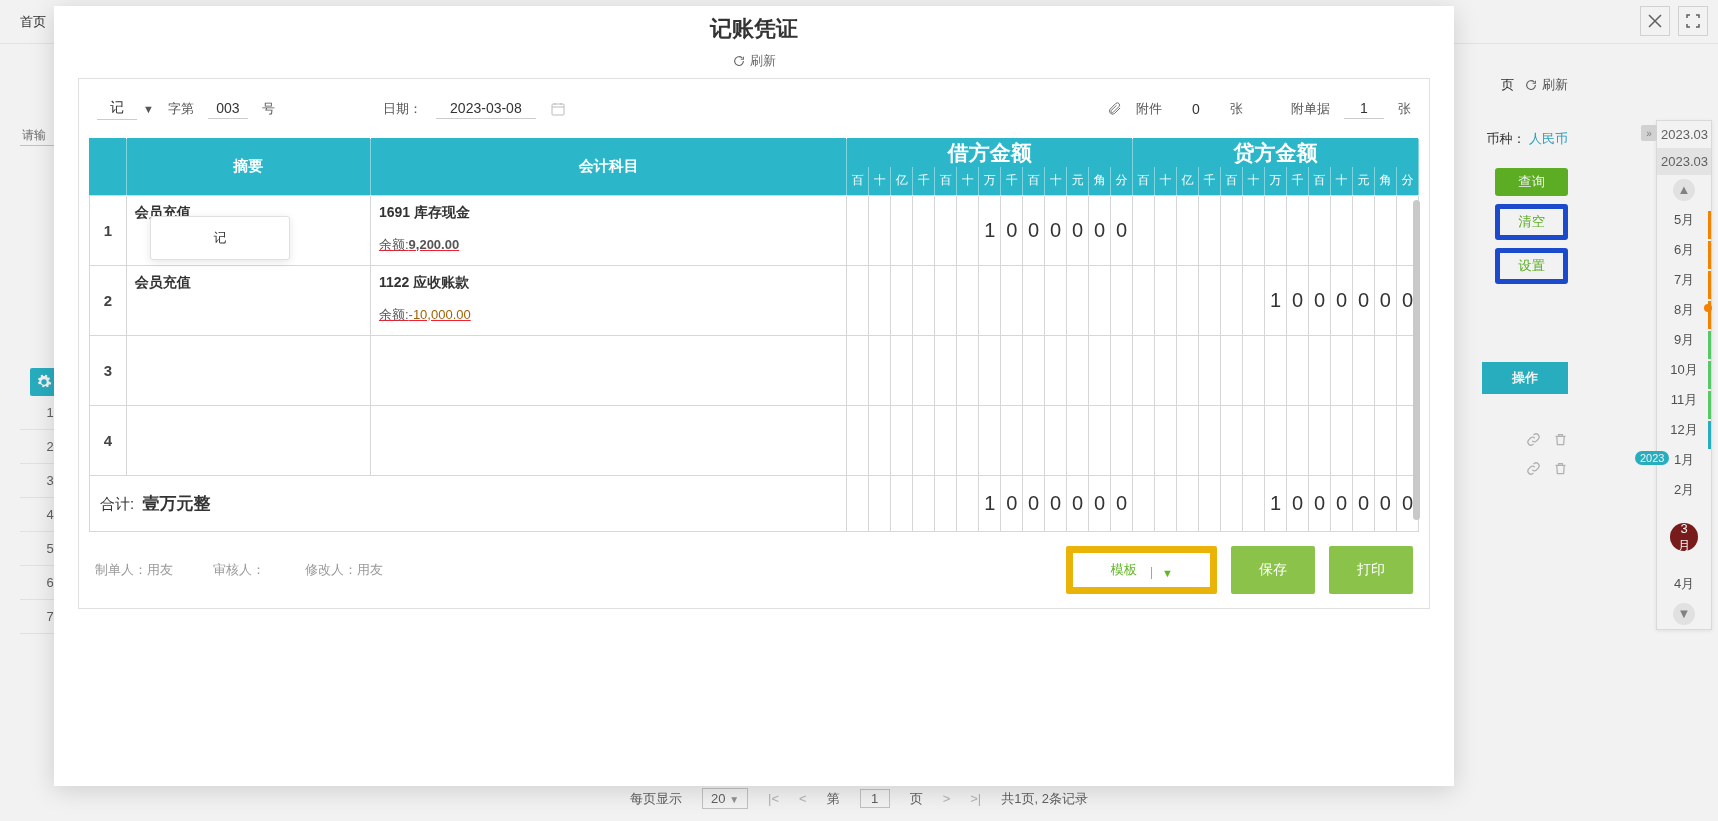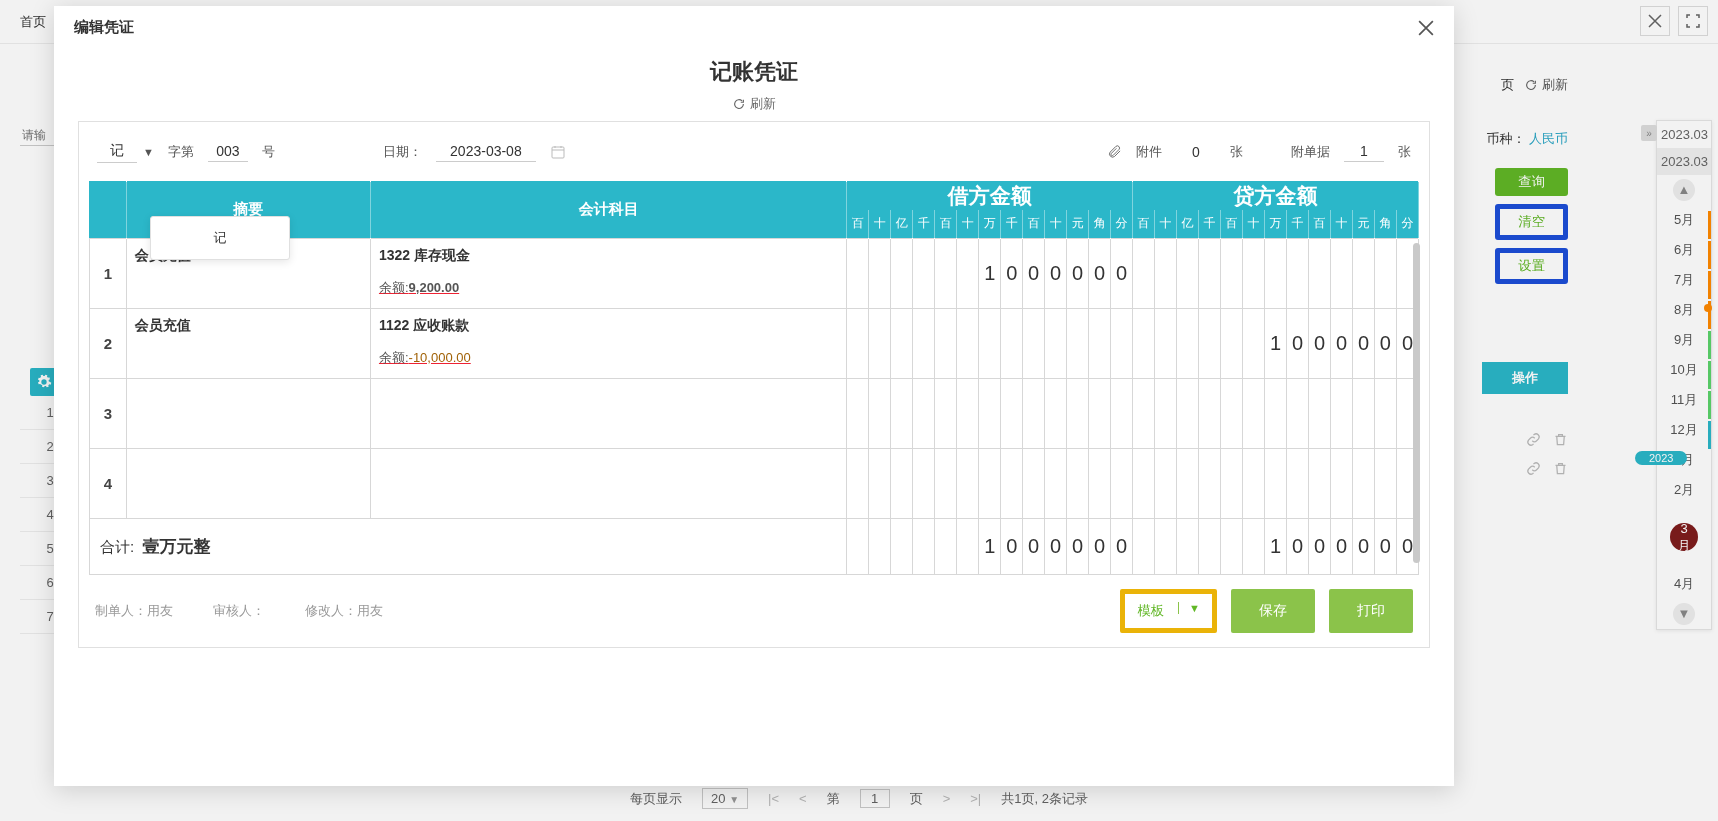--- a/index.html
+++ b/index.html
@@ -29,21 +29,21 @@
 .bg-footer .sel { border: 1px solid #ccc; padding: 2px 8px; }
 .bg-footer .pg { border: 1px solid #ccc; padding: 1px 6px; width: 30px; text-align: center; }
 
 
 .date-sidebar { position: absolute; right: 6px; top: 120px; width: 56px; background: #fff; border: 1px solid #e5e5e5; box-shadow: 0 1px 4px rgba(0,0,0,0.08); z-index: 5; }
 .date-year { padding: 6px 4px; text-align: center; color: #666; font-size: 13px; }
 .date-year.active { background: #f0f0f0; }
 .date-months { display: flex; flex-direction: column; }
 .date-month { padding: 6px 4px; text-align: center; color: #555; font-size: 13px; cursor: pointer; position: relative; }
 .date-month.active { background: #7f1d1d; color: #fff; border-radius: 50%; width: 28px; height: 28px; line-height: 17px; margin: 18px auto; display: flex; align-items: center; justify-content: center; }
-.date-chip { position: absolute; left: -22px; background: #2bb7c9; color: #fff; font-size: 11px; padding: 1px 14px; border-radius: 8px; }
+.date-chip { position: absolute; left: -22px; background: #2bb7c9; color: #fff; font-size: 11px; padding: 1px 5px; border-radius: 8px; }
 .date-nav { padding: 4px; text-align: center; background: #eee; color: #888; cursor: pointer; border-radius: 50%; width: 22px; height: 22px; margin: 4px auto; line-height: 14px; }
 .dot-orange { position:absolute; right:-1px; top:99px; width:8px; height:8px; background:#ff8a00; border-radius:50%; }
 
 
 .modal-backdrop { position: absolute; inset: 0; background: rgba(0,0,0,0.05); z-index: 10; }
 .modal { position: absolute; left: 54px; top: 6px; width: 1400px; height: 780px; background: #fff; box-shadow: 0 4px 24px rgba(0,0,0,0.15); z-index: 20; display: flex; flex-direction: column; }
 .modal-header { display: flex; align-items: center; justify-content: space-between; padding: 12px 20px; }
 .modal-title { font-size: 15px; font-weight: bold; }
 .modal-close { font-size: 20px; cursor: pointer; color: #555; background: none; border: none; }
 .modal-body { flex: 1; padding: 0 24px 20px; overflow: auto; position: relative; }
@@ -85,21 +85,21 @@
 .digit-cell { width: 18px; min-width: 18px; border-left: 1px solid #d7d7d7; text-align: center; font-size: 20px; font-weight: 500; vertical-align: middle !important; padding: 0 !important; }
 .digit-cell.sep3 { border-left: 1px solid #8fb8e8; }
 .digit-cell.sepR { border-left: 1px solid #e08f8f; }
 .vt-total td { border: 1px solid #d7d7d7; height: 56px; vertical-align: middle; }
 .vt-total .tot-label { padding-left: 10px; font-size: 15px; }
 .vt-total .tot-label b { font-size: 17px; }
 
 .voucher-footer { display: flex; align-items: center; margin-top: 14px; padding: 0 6px; }
 .vf-left { display: flex; gap: 40px; color: #999; font-size: 13px; }
 .vf-right { margin-left: auto; display: flex; gap: 14px; }
-.btn-outline-green { border: 5px solid #eab308; color: #61b726; background: #fff; padding: 8px 12px; cursor: pointer; border-radius: 2px; display: flex; align-items: flex-start; }
+.btn-outline-green { border: 7px solid #eab308; color: #61b726; background: #fff; padding: 8px 37px; cursor: pointer; border-radius: 2px; display: flex; align-items: flex-end; }
 .btn-outline-green .caret-part { border-left: 1px solid #8bc34a; margin-left: 14px; padding-left: 10px; font-size: 11px; }
 .btn-solid-green { background: #8bc34a; color: #fff; border: none; padding: 8px 28px; cursor: pointer; border-radius: 2px; font-size: 14px; }
 
 .modal-scrollbar { position: absolute; right: 34px; top: 194px; width: 7px; height: 320px; background: #c9c9c9; border-radius: 4px; }
 
 svg { display: block; }
 </style>
 </head>
 <body>
 
@@ -213,28 +213,20 @@
       <div class="date-month" style="position: relative;">1月<span class="date-chip">2023</span></div>
       <div class="date-month">2月</div>
       <div class="date-month active">3月</div>
       <div class="date-month">4月</div>
     </div>
   <div class="date-nav">▼</div>
 </div>
 
 <div class="modal-backdrop"></div>
 <div class="modal">
-  <div class="modal-header">
-    <span class="modal-title">编辑凭证</span>
-    <button class="modal-close">
-      <svg width="16" height="16" viewBox="0 0 14 14">
-          <path d="M1 1 L13 13 M13 1 L1 13" stroke="#555" stroke-width="1.5"></path>
-        </svg>
-    </button>
-  </div>
   <div class="modal-body">
     <div class="voucher-top">
       <div class="voucher-title">记账凭证</div>
       <div class="refresh-link">
         <svg width="14" height="14" viewBox="0 0 16 16">
             <path d="M13 8a5 5 0 1 1-1.5-3.5M13 3v3h-3" stroke="#666" fill="none" stroke-width="1.3"></path>
           </svg>
         <span>刷新</span>
       </div>
     </div>
@@ -308,21 +300,21 @@
               <th class="h-unit">元</th>
               <th class="h-unit">角</th>
               <th class="h-unit">分</th>
             </tr>
         </thead>
         <tbody id="vt-body">
             <tr class="vt-row">
               <td class="idx">1</td>
               <td class="summary">会员充值</td>
               <td class="account">
-                <div class="acct-name">1322 库存现金</div>
+                <div class="acct-name">1691 库存现金</div>
                 <div class="acct-balance"><span class="ul">余额:<b>9,200.00</b></span></div>
               </td>
               <td class="digit-cell"></td>
               <td class="digit-cell"></td>
               <td class="digit-cell"></td>
               <td class="digit-cell sep3"></td>
               <td class="digit-cell"></td>
               <td class="digit-cell"></td>
               <td class="digit-cell sep3">1</td>
               <td class="digit-cell">0</td>

